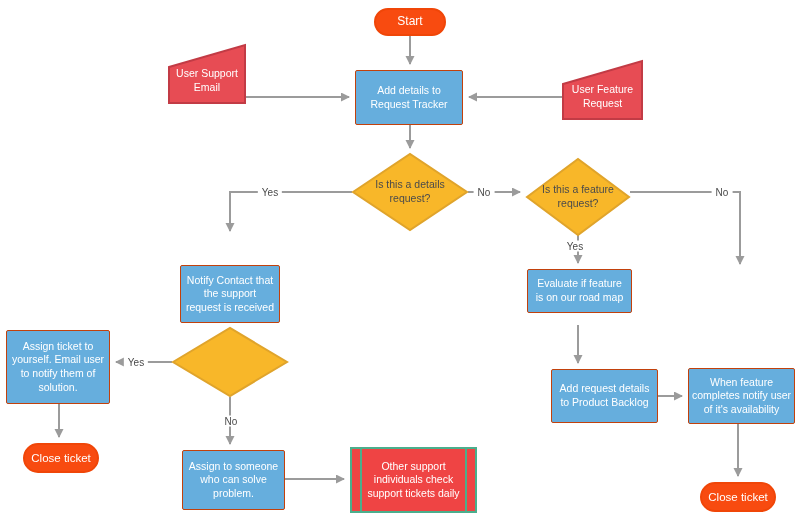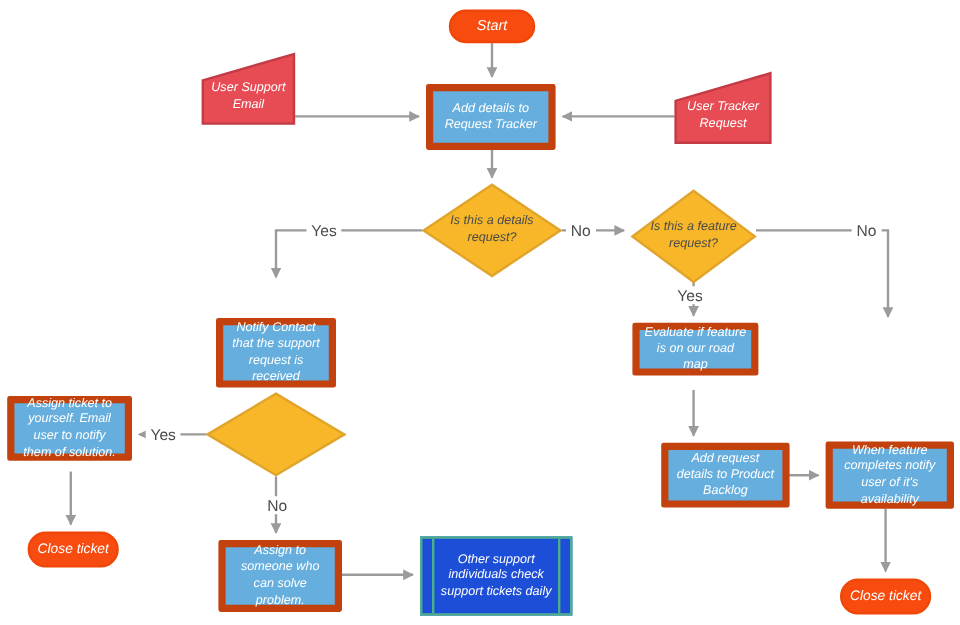--- a/index.html
+++ b/index.html
@@ -7,50 +7,50 @@
     position:relative; width:800px; height:521px; background:#ffffff;
     font-family:"Liberation Sans", sans-serif; overflow:hidden;
   }
   svg.wires { position:absolute; left:0; top:0; width:800px; height:521px; }
 
   .node {
     position:absolute; box-sizing:border-box;
     display:flex; align-items:center; justify-content:center;
     text-align:center;
   }
-  .node .lbl { position:relative; z-index:2;font-style:italic; }
+  .node .lbl { position:relative; z-index:2; }
 
   .process {
-    background:#66AEDD; border:6px solid #c2410c; border-radius:2px;
+    background:#66AEDD; border:1px solid #c2410c; border-radius:2px;
     color:#ffffff; font-size:10.5px; line-height:1.3; padding:2px 4px;
   }
   .terminator {
     background:#F84B10; border:2px solid #F04608; border-radius:15px;
     color:#ffffff; font-size:12px; line-height:1.1;
   }
   .predefined {
-    background:#1d4ed8; border:2px solid #4BAE8C;
+    background:#ef4444; border:2px solid #4BAE8C;
     color:#ffffff; font-size:10.5px; line-height:1.3; padding:2px 14px;
   }
   .predefined .bar {
     position:absolute; top:0; bottom:0; width:2px; background:#4BAE8C; z-index:1;
   }
   .predefined .bar.left  { left:8px; }
   .predefined .bar.right { right:8px; }
 
   .shape-holder { padding:0; }
   .shape-holder > svg { position:absolute; left:0; top:0; overflow:visible; }
 
   .decision { color:#4B4B4B; font-size:10.5px; line-height:1.3; }
   .manual-input { color:#ffffff; font-size:10.5px; line-height:1.3; }
 
   .edge-label {
     position:absolute; transform:translate(-50%,-50%);
     background:#ffffff; padding:0 4px;
-    font-size:13px; color:#4A4A4A; z-index:3; white-space:nowrap;
+    font-size:10px; color:#4A4A4A; z-index:3; white-space:nowrap;
   }
 </style>
 </head>
 <body>
 
 <div class="canvas">
 
   <svg class="wires">
     <defs>
       <marker id="arrow" markerWidth="11" markerHeight="10" refX="8" refY="4.5" orient="auto" markerUnits="userSpaceOnUse">
@@ -85,32 +85,32 @@
     <svg width="78" height="60">
       <polygon points="1,23 77,1 77,59 1,59" fill="#E74C54" stroke="#C23B45" stroke-width="2"></polygon>
     </svg>
     <span class="lbl" style="max-width:64px;">User Support Email</span>
   </div>
 
   <div class="node shape-holder manual-input" style="left:562px; top:60px; width:81px; height:60px; padding-top:14px;">
     <svg width="81" height="60">
       <polygon points="1,24 80,1 80,59 1,59" fill="#E74C54" stroke="#C23B45" stroke-width="2"></polygon>
     </svg>
-    <span class="lbl" style="max-width:66px;">User Tracker Request</span>
+    <span class="lbl" style="max-width:66px;">User Feature Request</span>
   </div>
 
   <div class="node process" style="left:355px; top:70px; width:108px; height:55px;">
     <span class="lbl">Add details to Request Tracker</span>
   </div>
 
   <div class="node process" style="left:180px; top:237px; width:100px; height:58px;margin-top:28px;">
     <span class="lbl">Notify Contact that the support request is received</span>
   </div>
 
-  <div class="node process" style="left:6px; top:330px; width:104px; height:54px;">
+  <div class="node process" style="left:6px; top:330px; width:104px; height:74px;">
     <span class="lbl">Assign ticket to yourself. Email user to notify them of solution.</span>
   </div>
 
   <div class="node process" style="left:182px; top:450px; width:103px; height:60px;">
     <span class="lbl">Assign to someone who can solve problem.</span>
   </div>
 
   <div class="node process" style="left:527px; top:269px; width:105px; height:44px;">
     <span class="lbl">Evaluate if feature is on our road map</span>
   </div>

